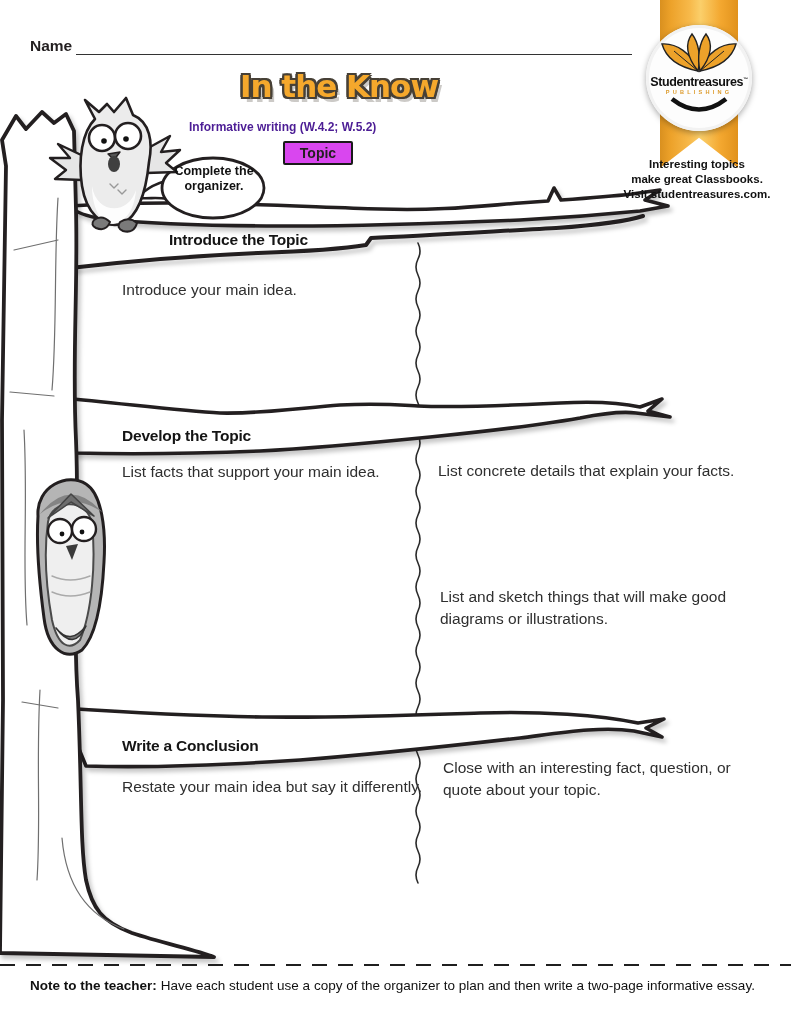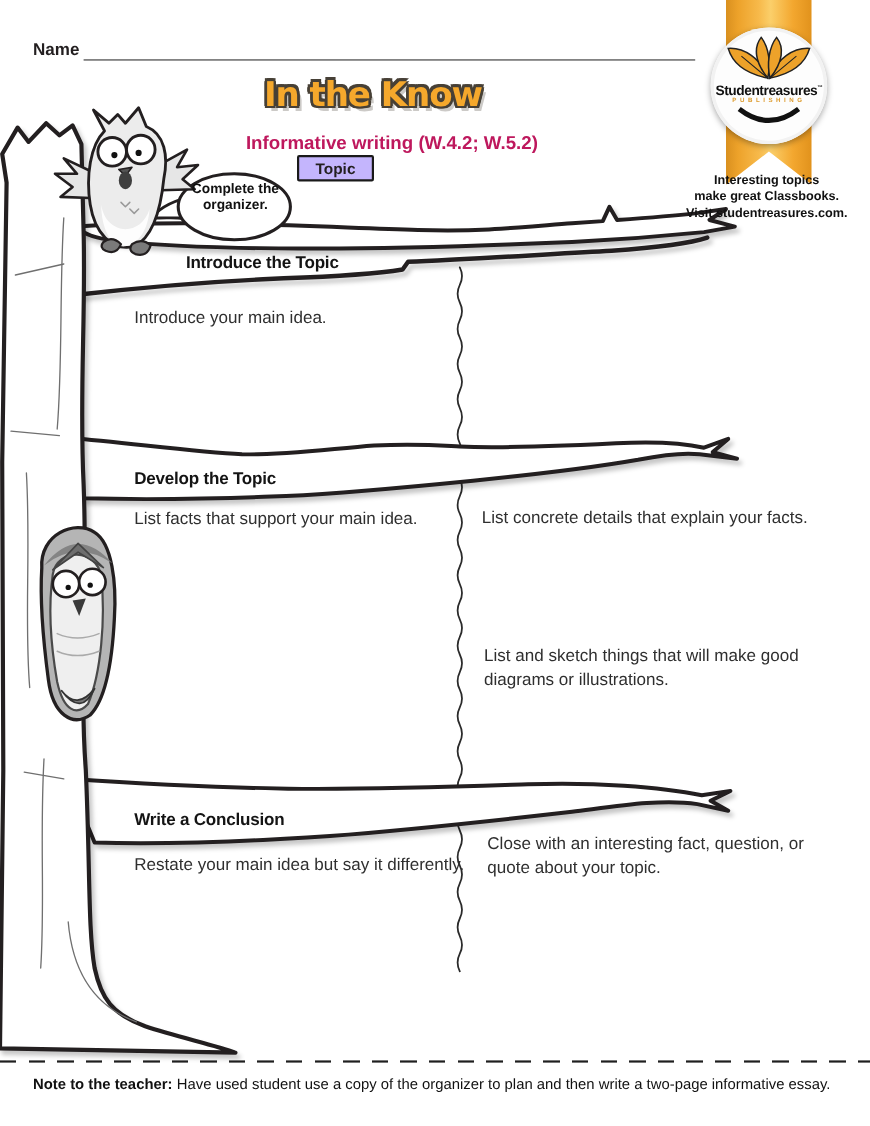--- a/index.html
+++ b/index.html
@@ -13,23 +13,23 @@
   .name-row{left:30px;top:26px;width:602px;display:flex;align-items:flex-end;margin-top:11px;}
   .name-label{font-weight:bold;font-size:15.5px;}
   .name-line{flex:1;border-bottom:1.4px solid #333;height:17px;margin-left:4px;}
   
   .title{left:184px;top:68px;width:310px;text-align:center;
          font-family:"DejaVu Sans",sans-serif;font-weight:bold;font-size:31px;letter-spacing:-1px;
          color:#f5a82c;
          text-shadow:-2px -2px 0 #474036,2px -2px 0 #474036,-2px 2px 0 #474036,2px 2px 0 #474036,
                      0 -2.4px 0 #474036,0 2.4px 0 #474036,-2.4px 0 0 #474036,2.4px 0 0 #474036,
                      4px 5px 0 rgba(71,64,54,0.28);}
-  .subtitle{left:189px;top:120px;width:300px;text-align:right;font-weight:bold;font-size:17px;color:#be185d;}
-  .topic-box{left:270px;top:141px;width:66px;height:20px;border:2.6px solid #1a1a1a;border-radius:2px;
-             display:flex;align-items:center;justify-content:center;font-weight:bold;font-size:14px;background:#c4b5fd;}
+  .subtitle{left:189px;top:120px;width:300px;text-align:left;font-weight:bold;font-size:12px;color:#4c1d95;}
+  .topic-box{left:283px;top:141px;width:66px;height:20px;border:2.6px solid #1a1a1a;border-radius:2px;
+             display:flex;align-items:center;justify-content:center;font-weight:bold;font-size:14px;background:#d946ef;}
   
   .bubble-text{left:170px;top:164px;width:88px;text-align:center;font-weight:bold;font-size:12.5px;line-height:1.18;color:#111;}
   
   .ribbon{left:660px;top:0;width:78px;height:168px;
           background:linear-gradient(90deg,#d9901f 0%,#eda22a 14%,#f7b94a 38%,#fbcf6a 52%,#f3a72f 78%,#e1921c 100%);
           clip-path:polygon(0 0,100% 0,100% 100%,50% 82%,0 100%);}
   .badge{left:646px;top:25px;width:106px;height:106px;border-radius:50%;background:#fdfdfd;
          box-shadow:0 2px 6px rgba(0,0,0,0.35), inset 0 0 0 3px #f2f2f2;}
   .badge svg{position:absolute;left:0;top:0;}
   .badge-name{position:absolute;left:0;top:50px;width:106px;text-align:center;font-weight:bold;
@@ -175,16 +175,16 @@
   <div class="abs wa" style="left:432px;top:638px;width:350px;height:64px;"></div>
 
   <div class="abs heading" style="left:122px;top:737px;">Write a Conclusion</div>
   <div class="abs prompt" style="left:122px;top:776px;width:340px;">Restate your main idea but say it differently.</div>
   <div class="abs prompt" style="left:443px;top:757px;width:322px;">Close with an interesting fact, question, or quote about your topic.</div>
   <div class="abs wa" style="left:100px;top:808px;width:310px;height:110px;"></div>
   <div class="abs wa" style="left:432px;top:808px;width:350px;height:110px;"></div>
 
   <div class="abs dash-sep"></div>
   <div class="abs note">
-    <span class="nb">Note to the teacher:</span><span>Have used student use a copy of the organizer to plan and then write a two-page informative essay.</span>
+    <span class="nb">Note to the teacher:</span><span>Have each student use a copy of the organizer to plan and then write a two-page informative essay.</span>
   </div>
 
 </div>
 
 </body></html>

